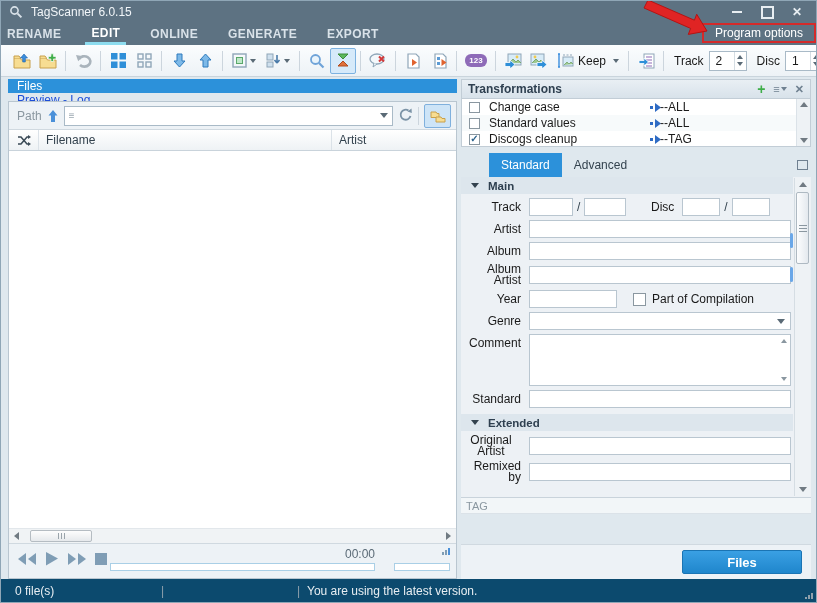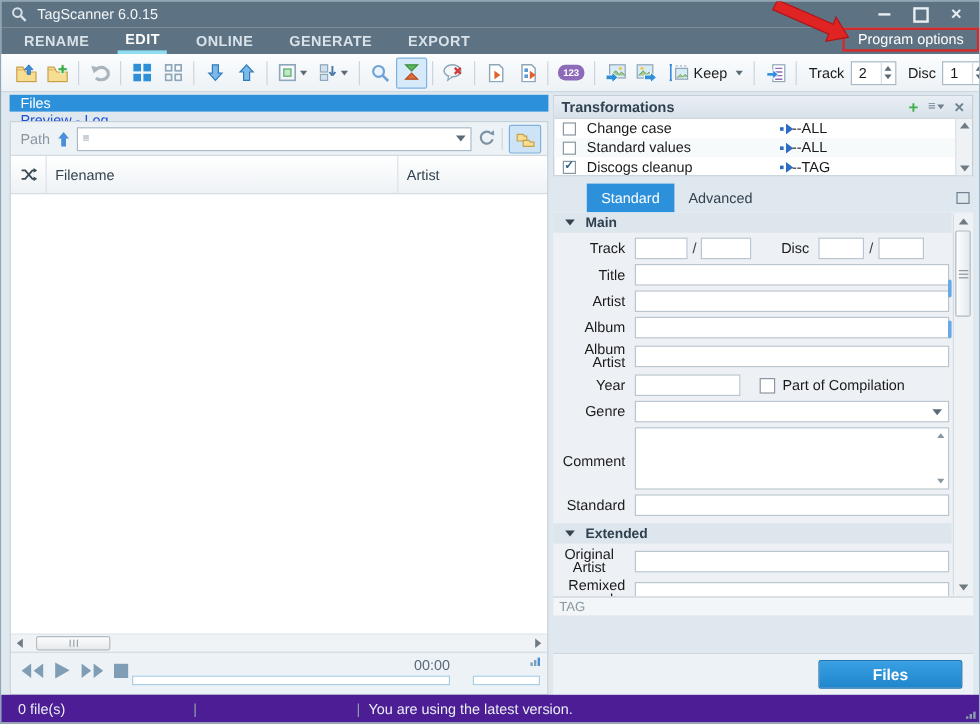--- a/index.html
+++ b/index.html
@@ -14,21 +14,21 @@
     display:flex; align-items:center; color:#fff; }
   .app-icon { margin-left:8px; display:flex; }
   .title-text { margin-left:8px; font-size:12px; color:#f2f6f9; }
   .win-btns { margin-left:auto; display:flex; align-items:center; gap:16px; margin-right:12px; }
   .wb { width:14px; height:12px; display:flex; align-items:center; justify-content:center; cursor:pointer; }
   .wb-min::before { content:""; display:block; width:10px; height:2px; background:#e8eef2; }
   .wb-max::before { content:""; display:block; width:9px; height:9px; border:2px solid #e8eef2; }
   .wb-close::before { content:"✕"; color:#e8eef2; font-size:12px; font-weight:bold; }
   
   .menubar { position:absolute; left:0; top:22px; right:0; height:22px; background:#5d7282;
-    display:flex; align-items:stretch; padding-left:13px; }
+    display:flex; align-items:stretch; }
   .menu-item { display:flex; align-items:center; padding:0 6px; margin-right:18px;
     color:#d9e2e9; font-weight:bold; font-size:12px; letter-spacing:.4px; cursor:pointer; }
   .menu-item.active { color:#fff; border-bottom:3px solid #8ddcef; }
   
   .annot-box { position:absolute; left:701px; top:22px; width:114px; height:20px; z-index:60;
     border:2px solid #d42a2a; background:#5d7282; color:#fff; display:flex;
     align-items:center; justify-content:center; font-size:12px; }
   .annot-arrow { position:absolute; left:600px; top:0; width:217px; height:50px; z-index:61; pointer-events:none; }
   
   .toolbar { position:absolute; left:0; top:44px; right:0; height:32px;
@@ -68,21 +68,21 @@
   .path-label { color:#8a97a0; margin-left:3px; }
   .path-combo { flex:1; height:20px; background:#fff; border:1px solid #a9bac7;
     display:flex; align-items:center; padding:0 4px; cursor:text; }
   .combo-lines { color:#9aa7b0; font-size:10px; letter-spacing:-1px; }
   .combo-lines::before { content:"≡"; }
   .combo-caret { margin-left:auto; width:0; height:0; border-left:4px solid transparent;
     border-right:4px solid transparent; border-top:5px solid #5a6a76; cursor:pointer; }
   .mini-sep { width:1px; height:18px; background:#ccd5dd; }
   .tree-toggle { width:27px; height:24px; background:#cde4f7; border:1px solid #7fb0dd; border-radius:2px;
     display:flex; align-items:center; justify-content:center; cursor:pointer; }
-  .grid-header { height:32px; background:linear-gradient(#ffffff,#eef2f5); border-bottom:1px solid #c9d3db;
+  .grid-header { height:21px; background:linear-gradient(#ffffff,#eef2f5); border-bottom:1px solid #c9d3db;
     display:flex; align-items:flex-end; flex:none; }
   .gh-cell { height:100%; display:flex; align-items:center; padding-left:7px; border-right:1px solid #dbe2e8;
     color:#33424e; }
   .gh-icon-col { width:30px; justify-content:center; padding-left:0; flex:none; }
   .gh-filename { width:293px; flex:none; }
   .gh-artist { flex:1; border-right:none; }
   .file-list { flex:1; background:#fff; }
   .hscroll { height:15px; background:#f0f3f5; border-top:1px solid #e2e7eb; position:relative; flex:none; }
   .hs-arrow { position:absolute; top:0; width:15px; height:14px; display:flex; align-items:center; justify-content:center; cursor:pointer; }
   .hs-left { left:0; } .hs-right { right:0; }
@@ -165,21 +165,21 @@
   .split-grip { position:absolute; right:18px; width:3px; height:15px; background:#6aa7e8; border-radius:2px; }
   .sg1 { top:56px; } .sg2 { top:90px; }
   .tag-bar { position:absolute; left:0; right:0; top:418px; height:17px; background:#f2f6f8;
     border-top:1px solid #c9d3db; border-bottom:1px solid #dbe2e8;
     display:flex; align-items:center; padding-left:5px; color:#8a97a0; font-size:11px; }
   .save-row { position:absolute; left:0; right:0; bottom:0; height:35px; background:#edf2f6; border-top:1px solid #d0d9e0; }
   .save-btn { position:absolute; right:9px; top:5px; width:120px; height:24px;
     background:linear-gradient(#3aa0e4,#1f86cc); border:1px solid #1a74b4; border-radius:2px;
     color:#fff; font-weight:bold; font-size:13px; display:flex; align-items:center; justify-content:center; cursor:pointer; }
   
-  .statusbar { position:absolute; left:0; right:0; bottom:0; height:23px; background:#4c1d95;
+  .statusbar { position:absolute; left:0; right:0; bottom:0; height:23px; background:#0c4a6e;
     color:#e8eef2; display:flex; align-items:center; font-size:12px; }
   .sb-files { position:absolute; left:14px; }
   .sb-sep1 { position:absolute; left:160px; color:#8fa0ac; }
   .sb-sep2 { position:absolute; left:296px; color:#8fa0ac; }
   .sb-msg { position:absolute; left:306px; }
   .resize-grip { position:absolute; right:3px; bottom:3px; display:flex; align-items:flex-end; gap:1px; }
   .resize-grip i { width:2px; background:#8fa0ac; display:block; }
 </style>
 </head>
 <body>
@@ -547,24 +547,20 @@
             <span class="flabel">Track</span>
             <span class="fi w44"></span>
             <span class="slash">/</span>
             <span class="fi w42"></span>
             <span class="disc-label">Disc</span>
             <span class="fi w38"></span>
             <span class="slash">/</span>
             <span class="fi w38"></span>
           </div>
           <div class="frow">
-            <span class="flabel">Title</span>
-            <span class="fi fi-flex"></span>
-          </div>
-          <div class="frow">
             <span class="flabel">Artist</span>
             <span class="fi fi-flex"></span>
           </div>
           <div class="frow">
             <span class="flabel">Album</span>
             <span class="fi fi-flex"></span>
           </div>
           <div class="frow">
             <span class="flabel">Album Artist</span>
             <span class="fi fi-flex"></span>
@@ -574,21 +570,21 @@
             <span class="fi w88"></span>
             <span class="comp-cb"></span>
             <span class="comp-label">Part of Compilation</span>
           </div>
           <div class="frow">
             <span class="flabel">Genre</span>
             <span class="fi fi-flex genre-select">
                 <i class="gs-caret"></i>
               </span>
           </div>
-          <div class="frow" style="align-items:center;">
+          <div class="frow" style="align-items:flex-start;">
             <span class="flabel" style="margin-top:4px">Comment</span>
             <span class="fi fi-flex comment-box">
               <i class="cm-up"></i>
               <i class="cm-down"></i>
             </span>
           </div>
           <div class="frow">
             <span class="flabel">Standard</span>
             <span class="fi fi-flex"></span>
           </div>

